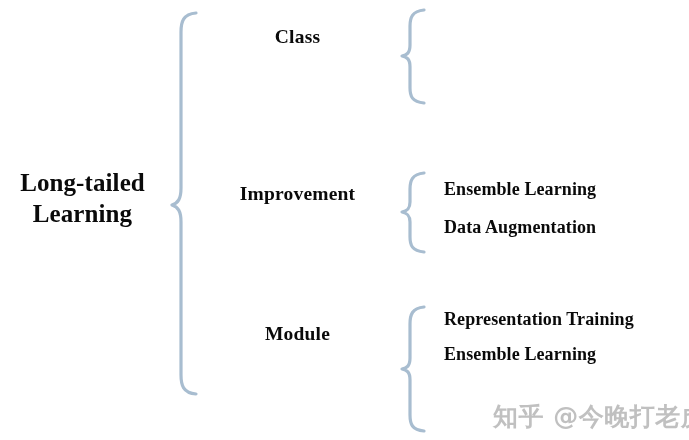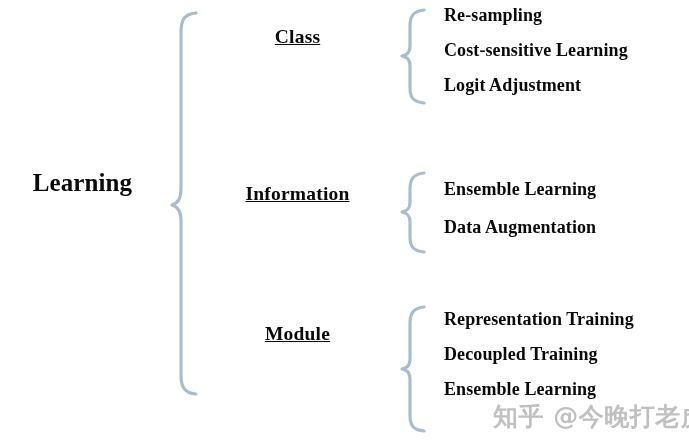--- a/index.html
+++ b/index.html
@@ -37,21 +37,20 @@
   .cat-label {
     position: absolute;
     left: 205px;
     width: 185px;
     text-align: center;
     font-size: 19.5px;
     font-weight: bold;
     line-height: 1.28;
     letter-spacing: 0.2px;
     color: #0a0a0a;
-    text-decoration: underline;
   }
   .cat-label .ln { display: block; white-space: nowrap; }
   #cat-0 { top: 25px; }
   #cat-1 { top: 182px; }
   #cat-2 { top: 322px; }
 
   
   .leaf-group {
     position: absolute;
     left: 444px;
@@ -96,49 +95,44 @@
     white-space: nowrap;
     letter-spacing: 0.5px;
   }
 </style>
 </head>
 <body>
 
 <div id="diagram-root">
 
   <div class="root-node">
+    <span class="ln">Long-tailed</span>
     <span class="ln">Learning</span>
   </div>
 
   <div class="cat-label" id="cat-0">
     <span class="ln">Class</span>
   </div>
 
   <div class="cat-label" id="cat-1">
-    <span class="ln">Information</span>
+    <span class="ln">Improvement</span>
   </div>
 
   <div class="cat-label" id="cat-2">
     <span class="ln">Module</span>
   </div>
 
-  <div class="leaf-group" id="leaves-0">
-    <span class="leaf-item">Re-sampling</span>
-    <span class="leaf-item">Cost-sensitive Learning</span>
-    <span class="leaf-item">Logit Adjustment</span>
-  </div>
 
   <div class="leaf-group" id="leaves-1">
     <span class="leaf-item">Ensemble Learning</span>
     <span class="leaf-item">Data Augmentation</span>
   </div>
 
   <div class="leaf-group" id="leaves-2">
     <span class="leaf-item">Representation Training</span>
-    <span class="leaf-item">Decoupled Training</span>
     <span class="leaf-item">Ensemble Learning</span>
   </div>
 
   <svg class="brace-layer" viewBox="0 0 689 440" width="689" height="440">
     <g fill="none" stroke="#a8bdd0" stroke-width="3.2" stroke-linecap="round" stroke-linejoin="round">
 
       <path d="M 196,13
                C 183,14 181,22 181,32
                L 181,188
                C 181,199 178,203 172,205

